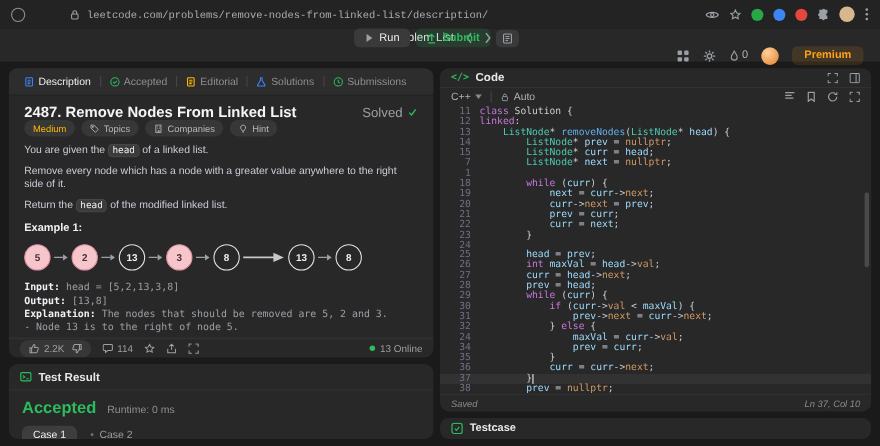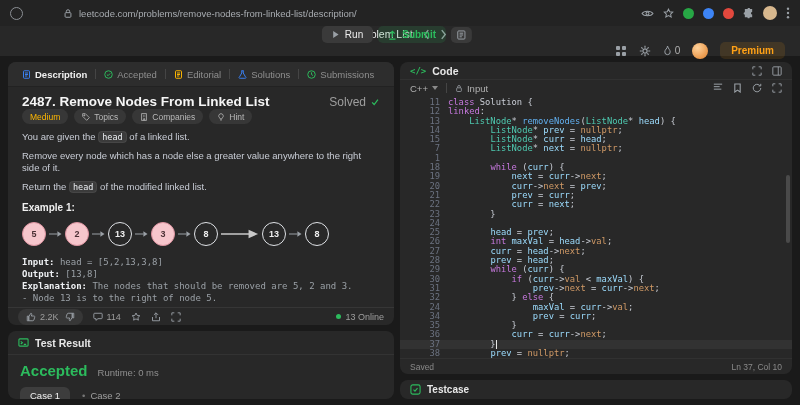--- a/index.html
+++ b/index.html
@@ -4,21 +4,21 @@
 <style>
   * { margin:0; padding:0; box-sizing:border-box; }
   html,body { width:800px; height:405px; overflow:hidden; background:#1a1a1a;
     font-family:"Liberation Sans", sans-serif; -webkit-font-smoothing:antialiased; }
   svg { display:block; }
   .ico { color:#9aa0a6; flex:none; }
 
   
   .browser { height:26px; background:#232323; display:flex; align-items:center; padding:0 10px; gap:8px; }
   .b-circle { width:13px; height:13px; border:1.5px solid #8b8f94; border-radius:50%; flex:none; }
-  .urlbar { flex:1; display:flex; align-items:flex-start; gap:6px; padding-left:32px; min-width:0; }
+  .urlbar { flex:1; display:flex; align-items:flex-start; gap:6px; padding-left:32px; min-width:0;font-family:Liberation Mono, monospace; }
   .url { color:#a9adb2; font-size:9.5px; white-space:nowrap; overflow:hidden; }
   .b-icons { display:flex; align-items:center; gap:9px; flex:none; }
   .dot { width:11px; height:11px; border-radius:50%; display:inline-block; }
   .dot-green { background:#27a745; } .dot-blue { background:#3d84f5; } .dot-red { background:#e2483d; }
   .b-avatar { width:14px; height:14px; border-radius:50%; background:#d7b78d; display:inline-block; }
 
   
   .navbar { height:30px; background:#282828; display:flex; align-items:center; padding:0 15px; position:relative;flex-direction:column; }
   .nav-left { display:flex; align-items:center; gap:10px; }
   .nav-title { color:#e8e8e8; font-size:10.5px; }
@@ -36,21 +36,21 @@
   
   .main { display:flex; gap:6px; padding:6px 8px; height:349px; }
   .col-left { width:386px; display:flex; flex-direction:column; gap:6px; flex:none; }
   .col-right { flex:1; display:flex; flex-direction:column; gap:6px; min-width:0; }
   .card { background:#282828; border-radius:8px; overflow:hidden; display:flex; flex-direction:column; }
 
   
   .desc-card { height:263px; flex:none; }
   .tabbar { height:25px; background:#2d2d2d; display:flex; align-items:center; padding:0 6px; border-bottom:1px solid #222; }
   .tab { display:flex; align-items:center; gap:4px; padding:0 8px; font-size:9.5px; color:#8f8f8f; cursor:pointer; white-space:nowrap; }
-  .tab.active { color:#f0f0f0; font-weight:700; }
+  .tab.active { color:#f0f0f0; font-weight:400; }
   .tab-sep { width:1px; height:10px; background:#454545; flex:none; }
   .tab-ico { flex:none; display:flex; }
   .ico-blue { color:#3b82f6; } .ico-green { color:#2cbb5d; } .ico-yellow { color:#ffb800; }
 
   .desc-body { flex:1; padding:7px 14px 0; overflow:hidden; position:relative; }
   .title-row { display:flex; align-items:center; justify-content:space-between; }
   .p-title { color:#f5f5f5; font-size:13.5px; font-weight:700; white-space:nowrap; }
   .solved { display:flex; align-items:center; gap:4px; color:#9e9e9e; font-size:12px; }
   .badges { display:flex; align-items:flex-end; gap:6px; margin-top:0; }
   .chip { display:flex; align-items:center; gap:4px; background:rgba(255,255,255,0.07); border-radius:9px;
@@ -102,29 +102,29 @@
   .lang { display:flex; align-items:center; gap:4px; cursor:pointer; }
   .chev { width:0; height:0; border-left:3px solid transparent; border-right:3px solid transparent; border-top:4px solid #8a8a8a; }
   .tb-sep { width:1px; height:10px; background:#454545; }
   .auto { display:flex; align-items:center; gap:4px; cursor:pointer; }
   .tb-icons { margin-left:auto; display:flex; gap:10px; }
 
   .editor { flex:1; position:relative; overflow:hidden; padding-top:2px;
     font-family:"DejaVu Sans Mono", monospace; font-size:8.8px; line-height:9.3px; }
   .code-row { display:flex; height:9.3px; }
   .code-row.current { background:rgba(255,255,255,0.05); }
-  .gutter { width:48px; text-align:right; padding-right:8px; color:#6b7280; flex:none; }
+  .gutter { width:36px; text-align:right; padding-right:8px; color:#6b7280; flex:none; }
   .code-text { white-space:pre; color:#c8ccd4; }
   .tk-kw { color:#c678dd; } .tk-const { color:#d19a66; } .tk-type { color:#4ec9b0; }
   .tk-fn { color:#61afef; } .tk-var { color:#9cdcfe; } .tk-mem { color:#d19a66; }
   .cursor-bar { display:inline-block; width:1px; height:9px; background:#e8e8e8; vertical-align:text-bottom; }
   .vscroll { position:absolute; right:2px; top:30%; width:4px; height:68px; background:#4a4a4a; border-radius:2px; }
 
   .statusbar { height:16px; border-top:1px solid #313131; display:flex; align-items:center; padding:0 10px;
-    color:#8a8a8a; font-size:8.5px; flex:none; }
+    color:#8a8a8a; font-size:8.5px; flex:none;font-style:italic; }
   .cursor-pos { margin-left:auto; }
 
   
   .testcase-bar { height:19px; flex:none; flex-direction:row; display:flex; align-items:center; gap:6px; padding:0 10px; }
   .testcase-label { color:#e8e8e8; font-size:10px; font-weight:700; }
 </style>
 </head>
 <body>
 
 <div class="browser">
@@ -305,21 +305,21 @@
           <span class="chip">
             <svg width="8" height="8" viewBox="0 0 12 12" fill="none" stroke="currentColor" stroke-width="1.2">
                 <path d="M6 1a3.5 3.5 0 0 1 2 6.3c-.5.4-.7.9-.7 1.7H4.7c0-.8-.2-1.3-.7-1.7A3.5 3.5 0 0 1 6 1z"></path>
                 <path d="M4.8 10.5h2.4"></path>
               </svg>
             <span>Hint</span>
           </span>
         </div>
 
         <p class="para"><span>You are given the </span><span class="code-pill">head</span><span> of a linked list.</span></p>
-        <p class="para">Remove every node which has a node else a greater value anywhere to the right side of it.</p>
+        <p class="para">Remove every node which has a node with a greater value anywhere to the right side of it.</p>
         <p class="para"><span>Return the </span><span class="code-pill">head</span><span> of the modified linked list.</span></p>
 
         <div class="example-label">Example 1:</div>
 
         <div class="diagram" id="desc-diagram">
             <span class="lnode removed">5</span>
             <svg width="13" height="10" viewBox="0 0 14 10">
               <path d="M0 5h9" stroke="#9aa0a6" stroke-width="1.2"></path>
               <path d="M9 2l4.5 3L9 8z" fill="#9aa0a6"></path>
             </svg>
@@ -442,21 +442,21 @@
         <span class="lang">
           <span>C++</span>
           <span class="chev"></span>
         </span>
         <i class="tb-sep"></i>
         <span class="auto">
           <svg class="ico" width="8" height="9" viewBox="0 0 12 12" fill="none" stroke="currentColor" stroke-width="1.2">
               <rect x="2.5" y="5" width="7" height="5.5" rx="1"></rect>
               <path d="M4 5V3.5a2 2 0 0 1 4 0V5"></path>
             </svg>
-          <span>Input</span>
+          <span>Auto</span>
         </span>
         <span class="tb-icons">
           <svg class="ico" width="10" height="9" viewBox="0 0 12 10" fill="none" stroke="currentColor" stroke-width="1.2">
               <path d="M1 1h10M1 4h7M1 7h9"></path>
             </svg>
           <svg class="ico" width="9" height="10" viewBox="0 0 10 11" fill="none" stroke="currentColor" stroke-width="1.2">
               <path d="M2 1h6v9L5 7.8 2 10z"></path>
             </svg>
           <svg class="ico" width="10" height="10" viewBox="0 0 12 12" fill="none" stroke="currentColor" stroke-width="1.2">
               <path d="M10.5 6a4.5 4.5 0 1 1-1.4-3.2M10.5 1v2.5H8"></path>

